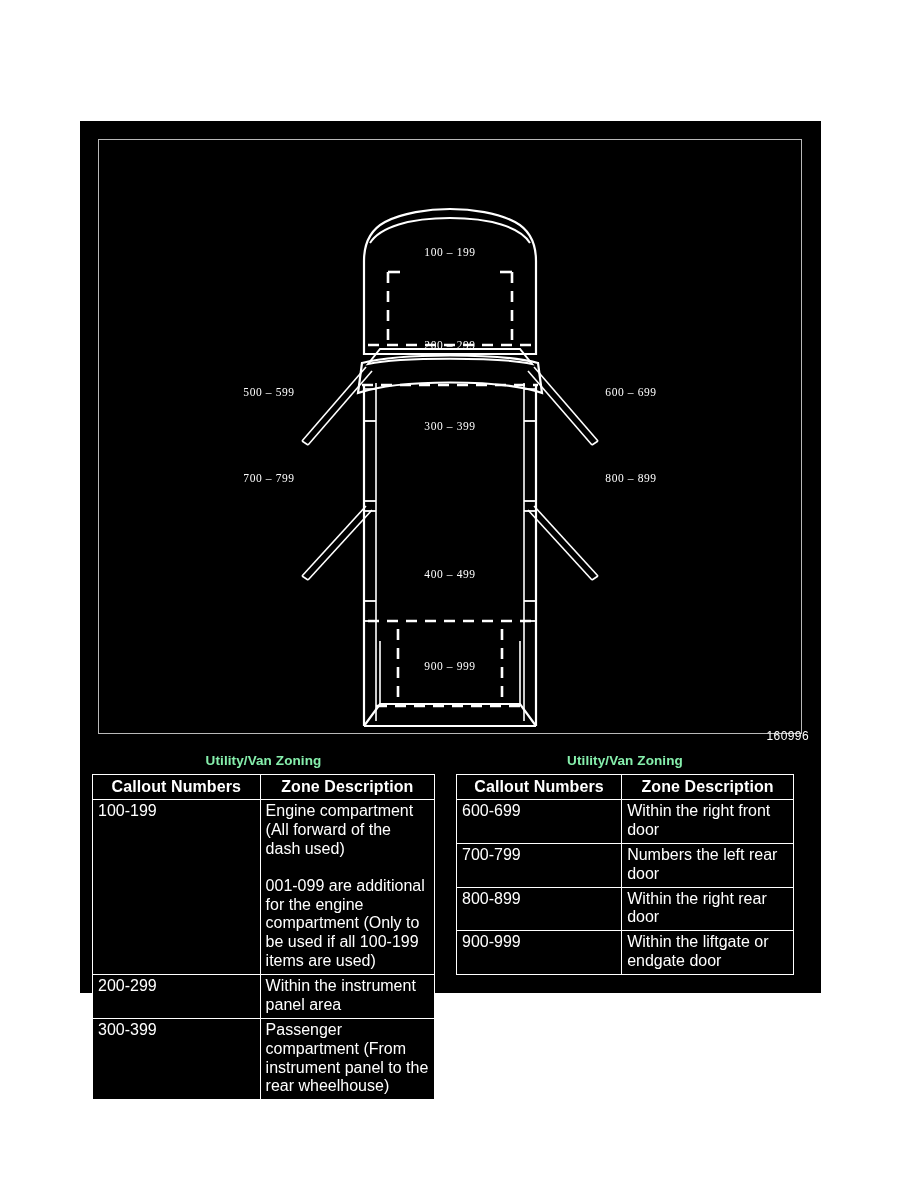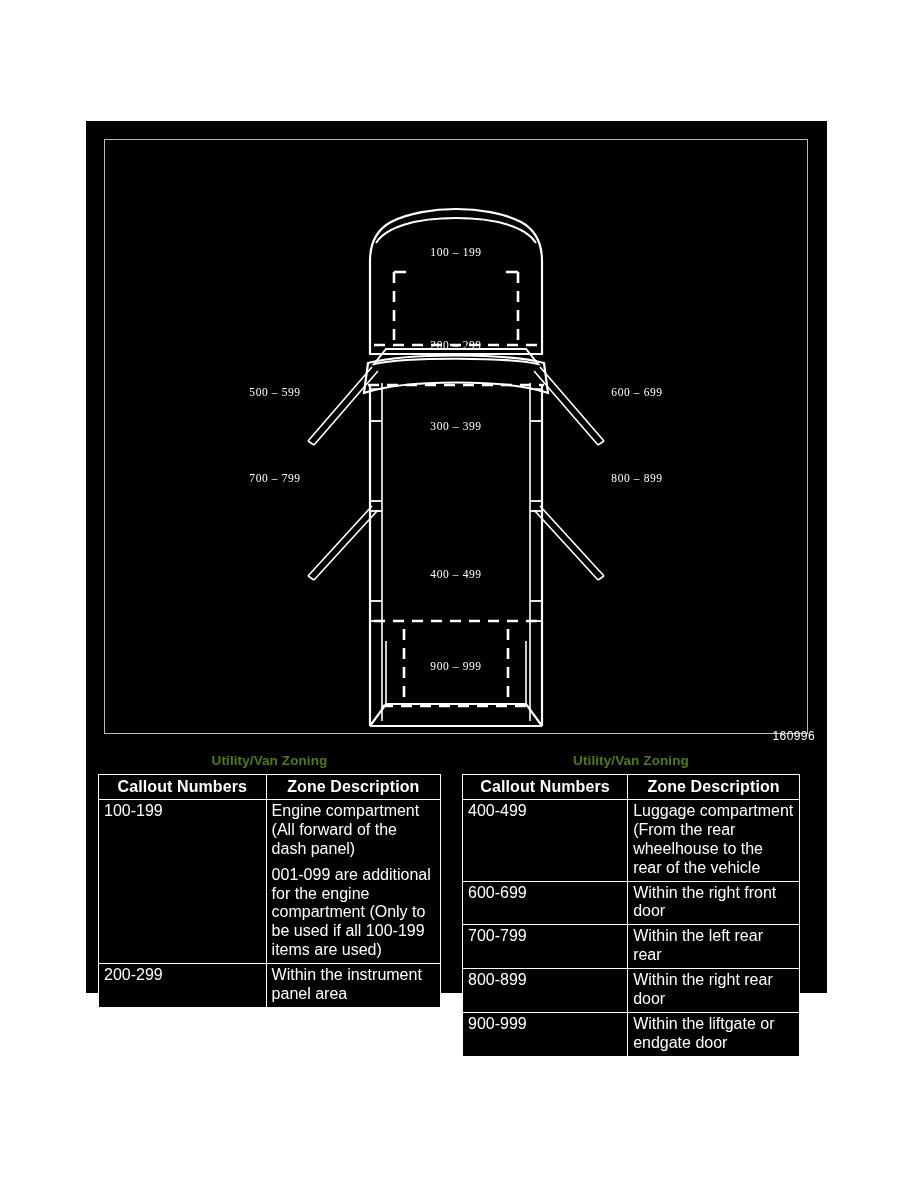--- a/index.html
+++ b/index.html
@@ -12,21 +12,21 @@
     width: 918px;
     height: 1188px;
     font-family: "Liberation Sans", sans-serif;
     position: relative;
     overflow: hidden;
   }
 
   
   #figure-panel {
     position: absolute;
-    left: 86px;
+    left: 80px;
     top: 121px;
     width: 741px;
     height: 872px;
     background: #000000;
   }
 
   
   #illustration-frame {
     position: absolute;
     left: 18px;
@@ -74,21 +74,21 @@
   }
 
   .table-block {
     position: absolute;
     top: 0;
   }
   #table-block-left  { left: 12px;  width: 343px; }
   #table-block-right { left: 376px; width: 338px; }
 
   .table-title {
-    color: #4d7c0f;
+    color: #86efac;
     font-family: "Liberation Sans", sans-serif;
     font-weight: bold;
     font-size: 13.5px;
     text-align: center;
     margin: 0 0 6px 0;
     letter-spacing: 0.1px;
   }
 
   table.zoning {
     border-collapse: collapse;
@@ -112,21 +112,21 @@
     padding-bottom: 3px;
     letter-spacing: 0.1px;
   }
   table.zoning td {
     font-size: 16px;
     line-height: 1.18;
     text-align: left;
   }
   td.callout-cell { white-space: nowrap; }
   td.desc-cell p { margin: 0; }
-  td.desc-cell p + p { margin-top: 7px; }
+  td.desc-cell p + p { margin-top: 18px; }
 
   
   #table-left  col.c-callout { width: 49%; }
   #table-left  col.c-desc    { width: 51%; }
   #table-right col.c-callout { width: 49%; }
   #table-right col.c-desc    { width: 51%; }
 </style>
 </head>
 <body>
 
@@ -236,28 +236,34 @@
         <thead>
           <tr>
             <th>Callout Numbers</th>
             <th>Zone Description</th>
           </tr>
         </thead>
         <tbody>
           <tr>
             <td class="callout-cell">100-199</td>
             <td class="desc-cell">
-              <p>Engine compartment (All forward of the dash panel)</p>
+              <p>Engine compartment (All forward of the dash used)</p>
               <p>001-099 are additional for the engine compartment (Only to be used if all 100-199 items are used)</p>
             </td>
           </tr>
           <tr>
             <td class="callout-cell">200-299</td>
             <td class="desc-cell">
               <p>Within the instrument panel area</p>
+            </td>
+          </tr>
+          <tr>
+            <td class="callout-cell">300-399</td>
+            <td class="desc-cell">
+              <p>Passenger compartment (From instrument panel to the rear wheelhouse)</p>
             </td>
           </tr>
         </tbody>
       </table>
     </div>
 
     <div class="table-block" id="table-block-right">
       <div class="table-title">Utility/Van Zoning</div>
       <table class="zoning" id="table-right">
         <colgroup>
@@ -265,35 +271,29 @@
             <col class="c-desc">
           </colgroup>
         <thead>
           <tr>
             <th>Callout Numbers</th>
             <th>Zone Description</th>
           </tr>
         </thead>
         <tbody>
           <tr>
-            <td class="callout-cell">400-499</td>
-            <td class="desc-cell">
-              <p>Luggage compartment (From the rear wheelhouse to the rear of the vehicle</p>
-            </td>
-          </tr>
-          <tr>
             <td class="callout-cell">600-699</td>
             <td class="desc-cell">
               <p>Within the right front door</p>
             </td>
           </tr>
           <tr>
             <td class="callout-cell">700-799</td>
             <td class="desc-cell">
-              <p>Within the left rear rear</p>
+              <p>Numbers the left rear door</p>
             </td>
           </tr>
           <tr>
             <td class="callout-cell">800-899</td>
             <td class="desc-cell">
               <p>Within the right rear door</p>
             </td>
           </tr>
           <tr>
             <td class="callout-cell">900-999</td>

